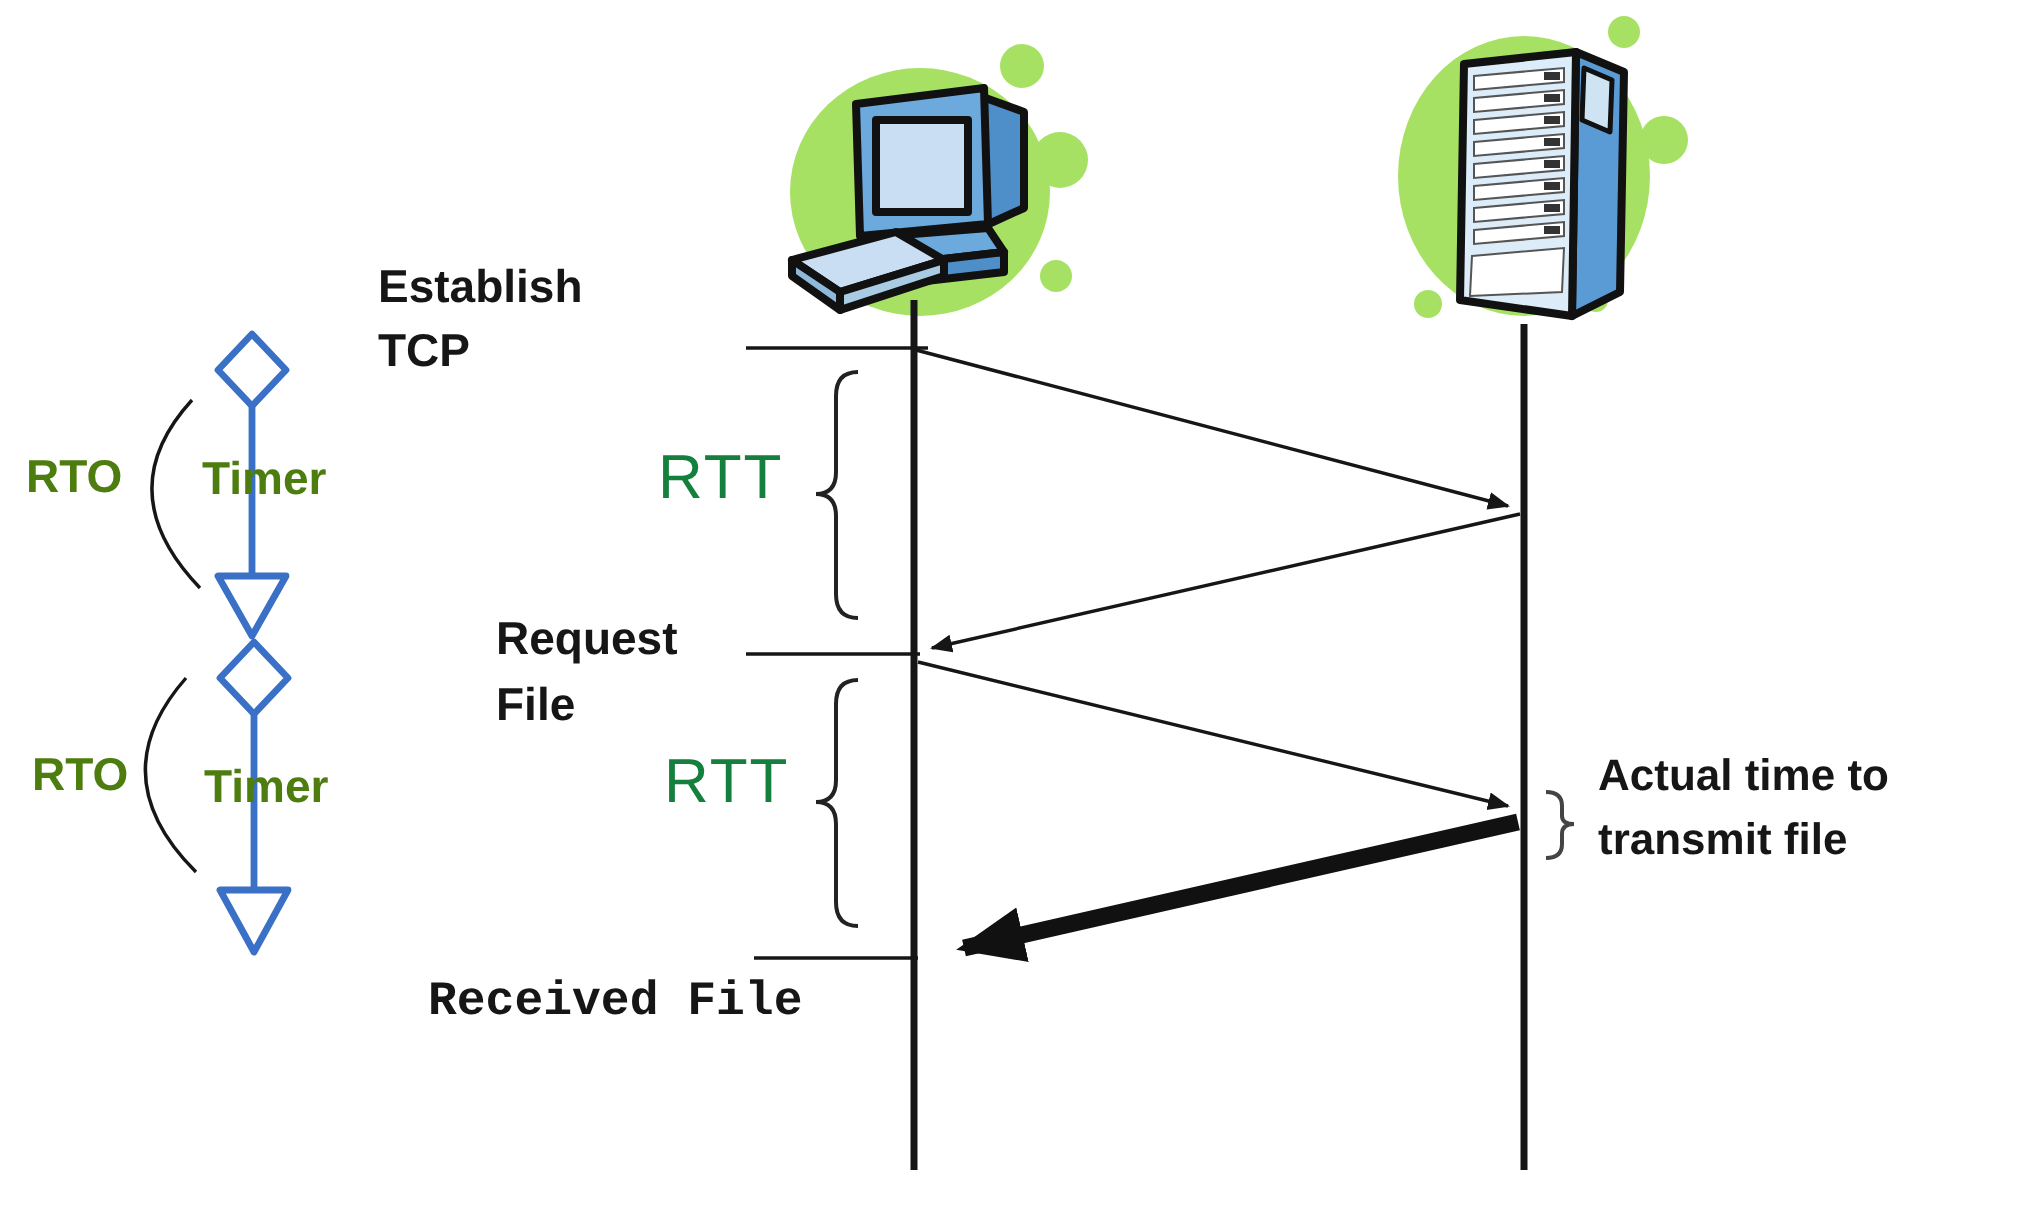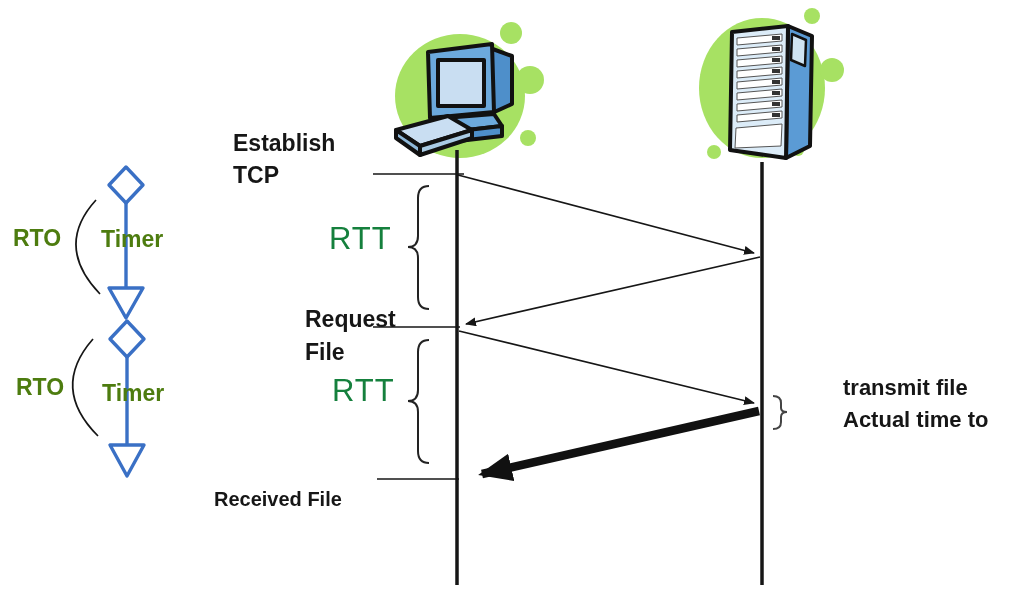--- a/index.html
+++ b/index.html
@@ -2,21 +2,21 @@
 <html><head>
 <meta charset="utf-8">
 <style>
   html,body{margin:0;padding:0;background:#ffffff;}
   #stage{
     position:relative;width:1010px;height:616px;background:#ffffff;overflow:hidden;
     font-family:"Liberation Sans","DejaVu Sans",sans-serif;
   }
   #diagram-svg{position:absolute;left:0;top:0;}
   .lbl{position:absolute;color:#161616;font-weight:bold;white-space:nowrap;}
-  .lbl .ln{display:block;margin-left:44px;}
+  .lbl .ln{display:block;}
   .rtt{font-weight:400;color:#15803d;font-size:31px;letter-spacing:1px;}
   .red{color:#4d7c0f;}
 </style>
 </head>
 <body>
 
 <div id="stage">
 
   <svg id="diagram-svg" width="1010" height="616" viewBox="0 0 1010 616">
     <defs>
@@ -113,32 +113,32 @@
     <path fill="none" stroke="#161616" stroke-width="1.7" d="M 93,339 Q 50,388 98,436"></path>
   </svg>
 
   <div class="lbl" style="left:189px;top:127px;font-size:23px;line-height:32px;">
     <span class="ln">Establish</span>
     <span class="ln">TCP</span>
   </div>
 
   <div class="lbl rtt" style="left:329px;top:221px;">RTT</div>
 
-  <div class="lbl" style="left:261px;top:303px;font-size:23px;line-height:33px;">
+  <div class="lbl" style="left:248px;top:303px;font-size:23px;line-height:33px;">
     <span class="ln">Request</span>
     <span class="ln">File</span>
   </div>
 
   <div class="lbl rtt" style="left:332px;top:373px;">RTT</div>
 
-  <div class="lbl" style="left:214px;top:488px;font-size:20px;">Received File</div>
+  <div class="lbl" style="left:214px;top:488px;font-size:24px;font-family:Liberation Mono, monospace;">Received File</div>
 
   <div class="lbl" style="left:799px;top:372px;font-size:22px;line-height:32px;">
+    <span class="ln">Actual time to</span>
     <span class="ln">transmit file</span>
-    <span class="ln">Actual time to</span>
   </div>
 
   <div class="lbl red" style="left:13px;top:225px;font-size:23px;">RTO</div>
   <div class="lbl red" style="left:101px;top:226px;font-size:23px;">Timer</div>
 
   <div class="lbl red" style="left:16px;top:374px;font-size:23px;">RTO</div>
   <div class="lbl red" style="left:102px;top:380px;font-size:23px;">Timer</div>
 
 </div>
 

